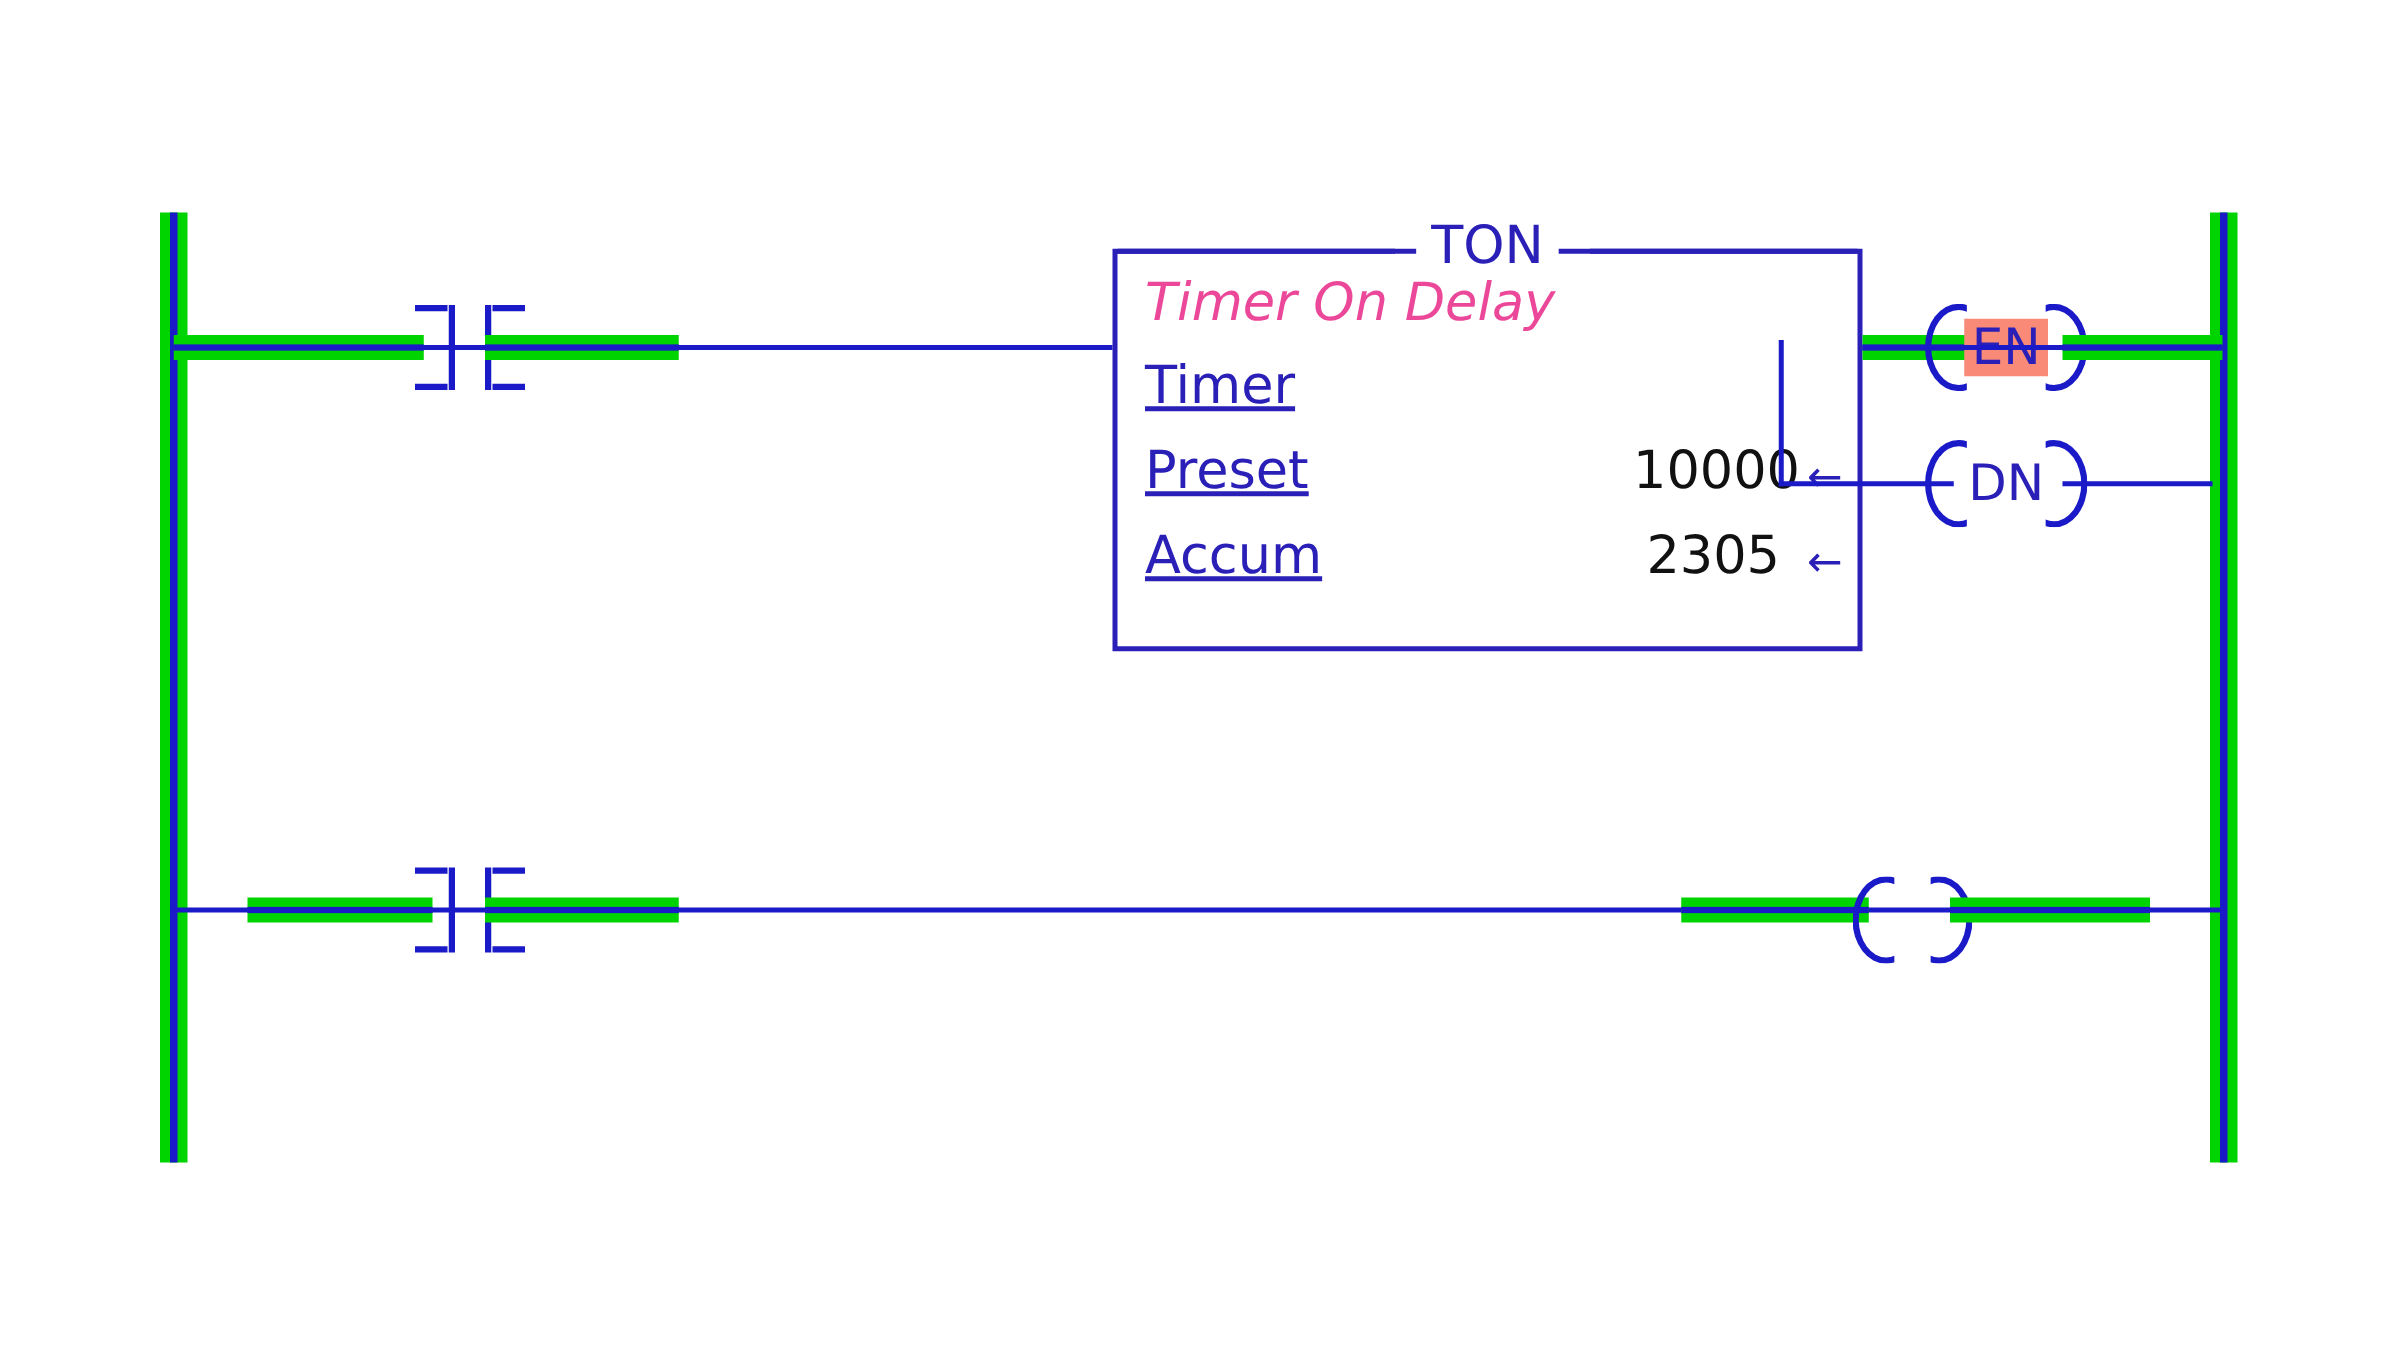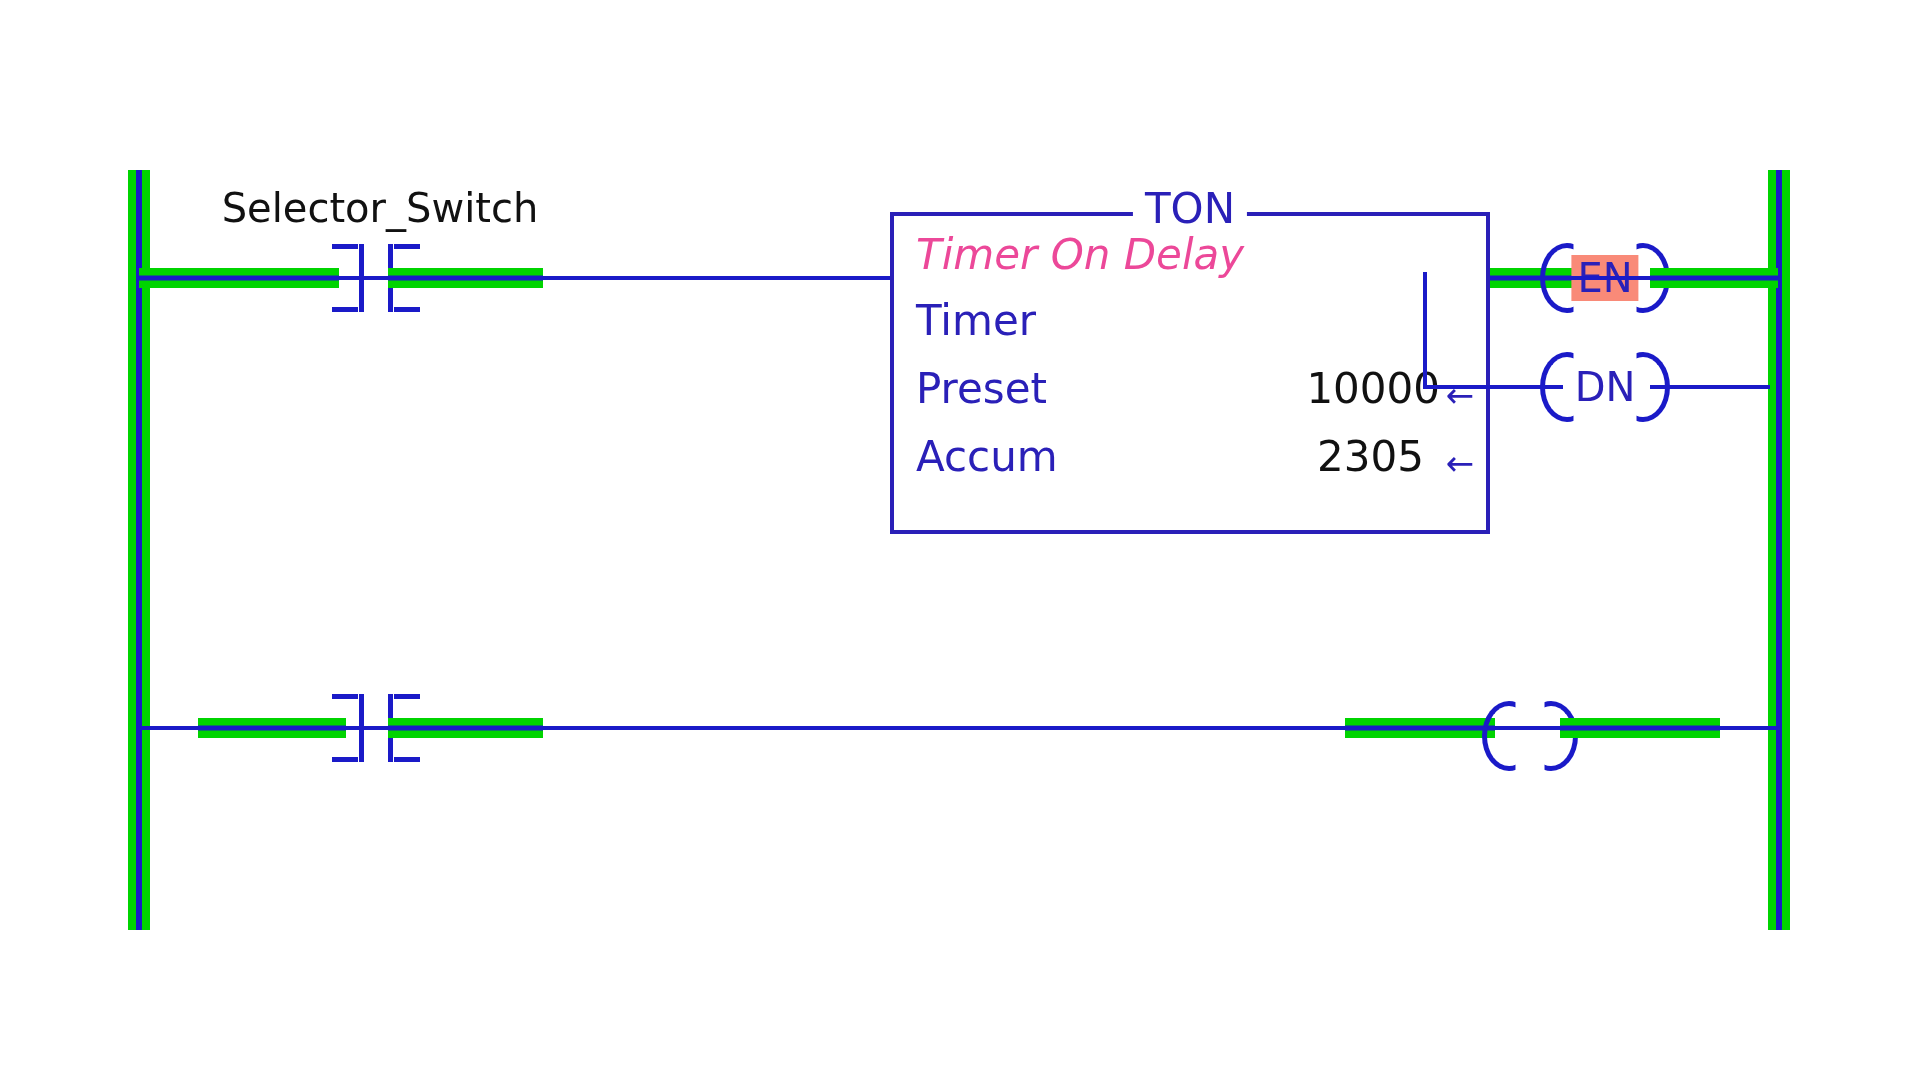--- a/index.html
+++ b/index.html
@@ -58,62 +58,61 @@
   
   .ton{position:absolute;border:4px solid #2a20b8;box-sizing:border-box;
        background:#fff;}
   .ton-top{position:absolute;left:0;right:0;top:-4px;height:4px;
            display:flex;align-items:center;}
   .ton-top .seg{height:4px;background:#2a20b8;flex:0 0 auto;}
   .ton-title{position:absolute;top:-28px;left:50%;transform:translateX(-50%);
              font-size:42px;color:#2a20b8;background:#fff;
              padding:0 12px;line-height:1;white-space:nowrap;}
   .ton-sub{position:absolute;font-size:42px;color:#ec4899;white-space:nowrap;font-style:italic;}
-  .ton-row-label{position:absolute;font-size:42px;color:#2a20b8;white-space:nowrap;}
+  .ton-row-label{position:absolute;font-size:42px;color:#2a20b8;white-space:nowrap;text-decoration:underline;}
   .ton-row-value{position:absolute;font-size:42px;color:#111;white-space:nowrap;
                  text-align:right;}
   .leftarrow{position:absolute;font-size:34px;color:#2a20b8;line-height:1;}
 
   
   .logo{position:absolute;font-size:54px;font-weight:bold;color:#7a7a7a;
         letter-spacing:1px;font-family:"DejaVu Sans", sans-serif;}
 </style>
 </head>
 <body>
 
 <div id="stage">
 
   <div class="rail" style="left:128px;top:170px;height:760px;">
     <div class="railcore"></div>
   </div>
   <div class="rail" style="left:1768px;top:170px;height:760px;">
     <div class="railcore"></div>
   </div>
 
-  <div class="tag" style="left:150px;top:185px;width:460px;">Selector_Switch</div>
 
   <div class="wire-hot" style="left:139px;top:268px;width:200px;"></div>
 
   <div class="wire" style="left:139px;top:276px;width:60px;"></div>
 
   <div class="contact c-left" style="left:332px;top:244px;width:32px;height:68px;">
     <div class="bar left-bar" style="right:0;left:auto;"></div>
     <div class="stub stub-t"></div>
     <div class="stub stub-b"></div>
   </div>
   <div class="contact c-right" style="left:388px;top:244px;width:32px;height:68px;">
     <div class="bar right-bar" style="left:0;right:auto;"></div>
     <div class="stub stub-t"></div>
     <div class="stub stub-b"></div>
   </div>
 
   <div class="wire-hot" style="left:388px;top:268px;width:155px;"></div>
   <div class="wire" style="left:139px;top:276px;width:752px;"></div>
 
-  <div class="ton" style="left:890px;top:212px;width:600px;height:322px;">
+  <div class="ton" style="left:890px;top:199px;width:600px;height:322px;">
 
     <div class="ton-top">
       <div class="seg" style="width:222px;"></div>
       <div style="flex:0 0 auto;width:156px;"></div>
       <div class="seg" style="flex:1;"></div>
     </div>
     <div class="ton-title">TON</div>
 
     <div class="ton-sub" style="left:22px;top:14px;">Timer On Delay</div>
 

